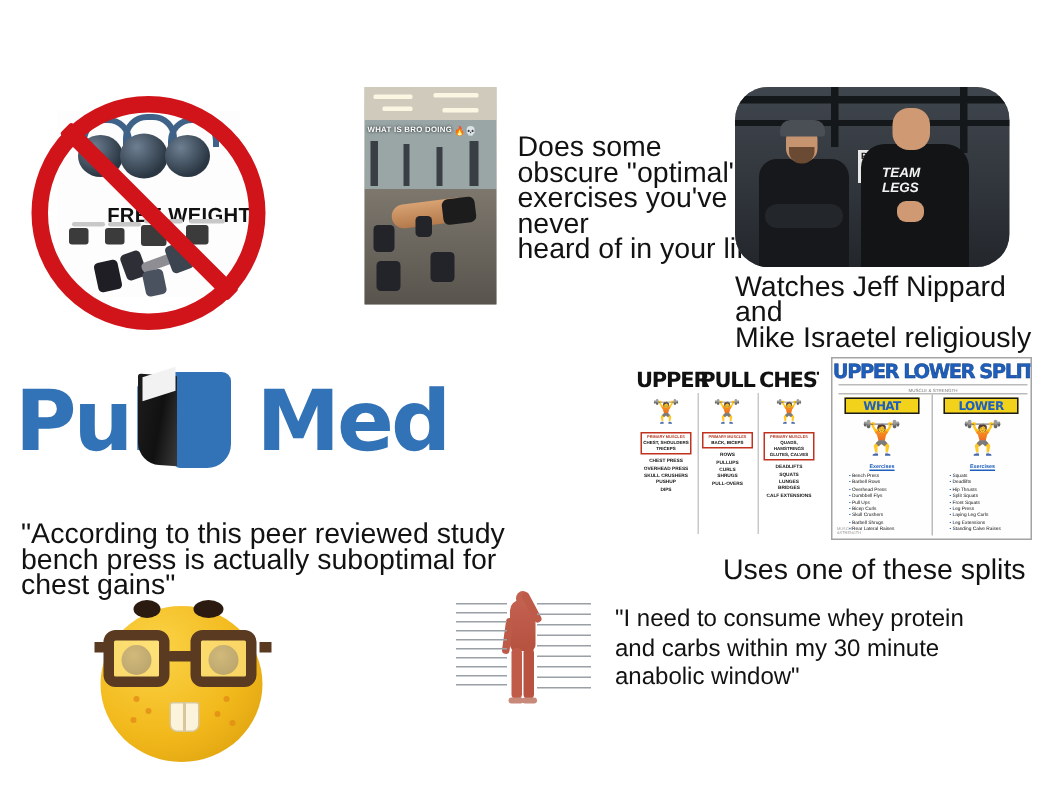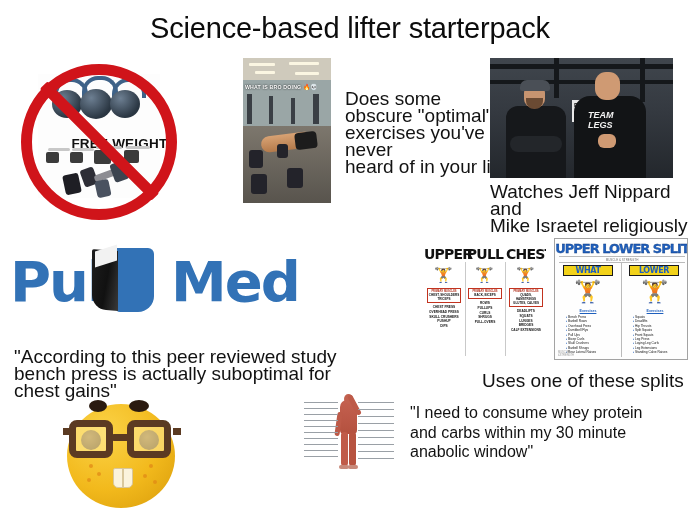--- a/index.html
+++ b/index.html
@@ -90,21 +90,21 @@
   }
   #gymphoto .shorts{position:absolute;left:52px;top:74px;width:22px;height:17px;background:#1c1c1c;border-radius:4px;transform:rotate(-7deg);}
   #gymphoto .dbell{position:absolute;background:#23232a;border-radius:3px;}
   #gymphoto .rack{position:absolute;background:#3a3f45;}
 
   #caption-obscure{left:345px;top:90px;width:180px;}
 
   
   #nippard{
     left:490px;top:58px;width:183px;height:120px;
-    overflow:hidden;background:#737373;
+    overflow:hidden;background:#737373;border-radius:22px;
   }
   #nippard .bg{position:absolute;inset:0;background:linear-gradient(#40464d 0%,#343940 45%,#23272c 100%);}
   #nippard .beam{position:absolute;background:#15181b;}
   #nippard .sign{position:absolute;left:82px;top:42px;width:50px;height:22px;background:#e9e9e9;}
   #nippard .signrow{position:absolute;font-size:6px;font-weight:800;color:#111;letter-spacing:-0.2px;}
   #nippard .signred{position:absolute;background:#d0252b;}
   #nippard .p1head{position:absolute;left:34px;top:26px;width:21px;height:24px;background:#c79470;border-radius:9px;}
   #nippard .p1cap{position:absolute;left:30px;top:22px;width:30px;height:11px;background:#4a4f56;border-radius:7px 7px 2px 2px;}
   #nippard .p1beard{position:absolute;left:36px;top:40px;width:17px;height:11px;background:#6a4a33;border-radius:0 0 8px 8px;}
   #nippard .p1body{position:absolute;left:16px;top:48px;width:60px;height:72px;background:#16181b;border-radius:12px 12px 0 0;}
@@ -239,21 +239,20 @@
   #anatomy .footr{position:absolute;left:48px;top:73px;width:10px;height:4px;background:#c8897a;border-radius:2px;}
 
   #caption-memorized{left:258px;top:482px;width:230px;}
   #caption-whey{left:410px;top:403px;width:285px;}
 </style>
 </head>
 <body>
 
 <div class="canvas">
 
-  <div class="abs" id="title">Science-based lifter starterpack</div>
 
   <div class="abs" id="nofree">
     <div class="plate">
 
       <div class="kb kb-handle" style="left:16px;top:4px;width:26px;height:16px;"></div>
       <div class="kb kb-body" style="left:14px;top:16px;width:30px;height:28px;"></div>
       <div class="kb kb-handle" style="left:44px;top:2px;width:28px;height:17px;"></div>
       <div class="kb kb-body" style="left:42px;top:15px;width:32px;height:30px;"></div>
       <div class="kb kb-handle" style="left:74px;top:4px;width:26px;height:16px;"></div>
       <div class="kb kb-body" style="left:72px;top:16px;width:30px;height:28px;"></div>

